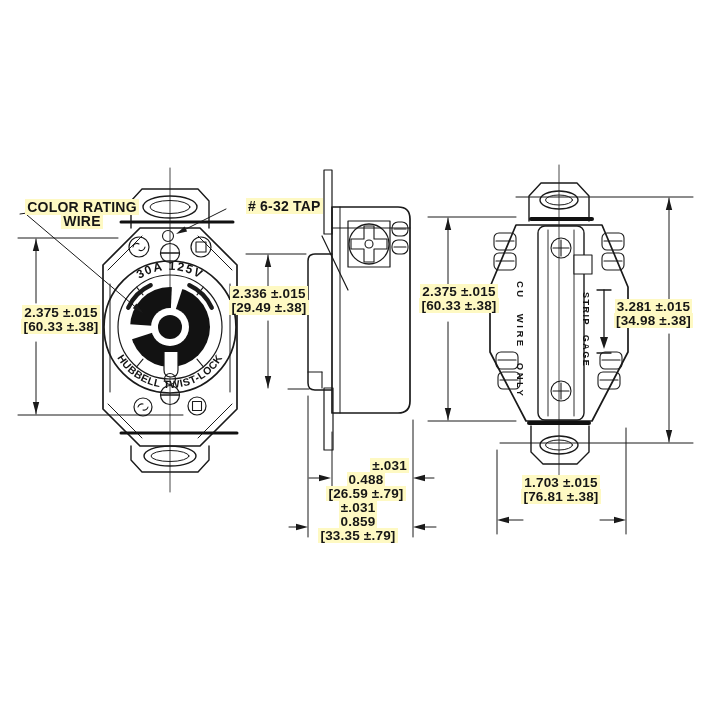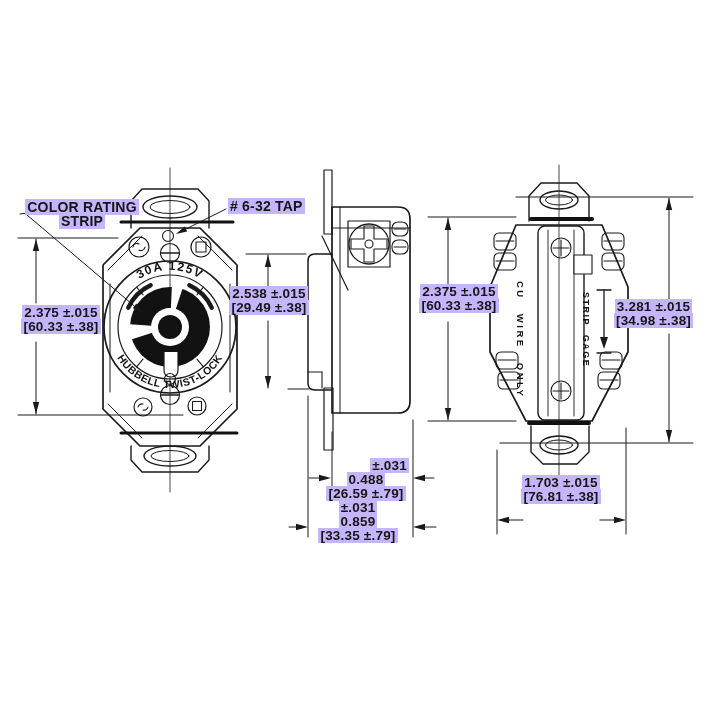--- a/index.html
+++ b/index.html
@@ -6,24 +6,24 @@
   .canvas{
     position:relative;width:720px;height:720px;background:#ffffff;
     font-family:"Liberation Sans",sans-serif;overflow:hidden;
   }
   .canvas svg{position:absolute;left:0;top:0;}
   .lbl{
     position:absolute;color:#161616;font-weight:bold;font-size:13.5px;
     line-height:14px;text-align:center;letter-spacing:.2px;background:transparent;
   }
   .lbl .ln{display:block;}
-  .lbl .ln > span{background:#c4b5fd;padding:0 2px;text-align:right;}
+  .lbl .ln > span{background:#fef9c3;padding:0 2px;text-align:right;}
   .t-r{text-align:right;}
   .note{font-size:14px;}
-  .nowrap{white-space:nowrap;}
+  .nowrap{white-space:nowrap;margin-left:18px;}
 </style>
 </head>
 <body>
 
 <div class="canvas">
 
 <svg width="720" height="720" viewBox="0 0 720 720" stroke="#1a1a1a" fill="none" stroke-width="1.4" stroke-linecap="round" stroke-linejoin="round">
   <defs>
     <path id="arcTop" d="M 113,327 A 57,57 0 0 1 227,327"></path>
     <path id="arcBot" d="M 109,327 A 61,61 0 0 0 231,327"></path>
@@ -258,34 +258,34 @@
     <polygon points="143,313 132.8,308.2 136.4,303.6" fill="#1a1a1a" stroke="none"></polygon>
   </g>
   <g stroke-width="1">
     <line x1="226" y1="209" x2="180" y2="232"></line>
     <polygon points="176,234 184.6,226.6 187.1,231.6" fill="#1a1a1a" stroke="none"></polygon>
   </g>
 </svg>
 
 <div class="lbl note" style="left:24px;top:200px;width:116px;">
   <span class="ln"><span>COLOR RATING</span></span>
-  <span class="ln"><span>STRIP</span></span>
+  <span class="ln"><span>WIRE</span></span>
 </div>
 
 <div class="lbl note nowrap" style="left:228px;top:199px;">
   <span class="ln"><span># 6-32 TAP</span></span>
 </div>
 
 <div class="lbl" style="left:0px;top:306px;width:122px;">
   <span class="ln"><span>2.375 ±.015</span></span>
   <span class="ln"><span>[60.33 ±.38]</span></span>
 </div>
 
 <div class="lbl" style="left:218px;top:287px;width:102px;">
-  <span class="ln"><span>2.538 ±.015</span></span>
+  <span class="ln"><span>2.336 ±.015</span></span>
   <span class="ln"><span>[29.49 ±.38]</span></span>
 </div>
 
 <div class="lbl" style="left:406px;top:285px;width:106px;">
   <span class="ln"><span>2.375 ±.015</span></span>
   <span class="ln"><span>[60.33 ±.38]</span></span>
 </div>
 
 <div class="lbl" style="left:600px;top:300px;width:107px;">
   <span class="ln"><span>3.281 ±.015</span></span>

